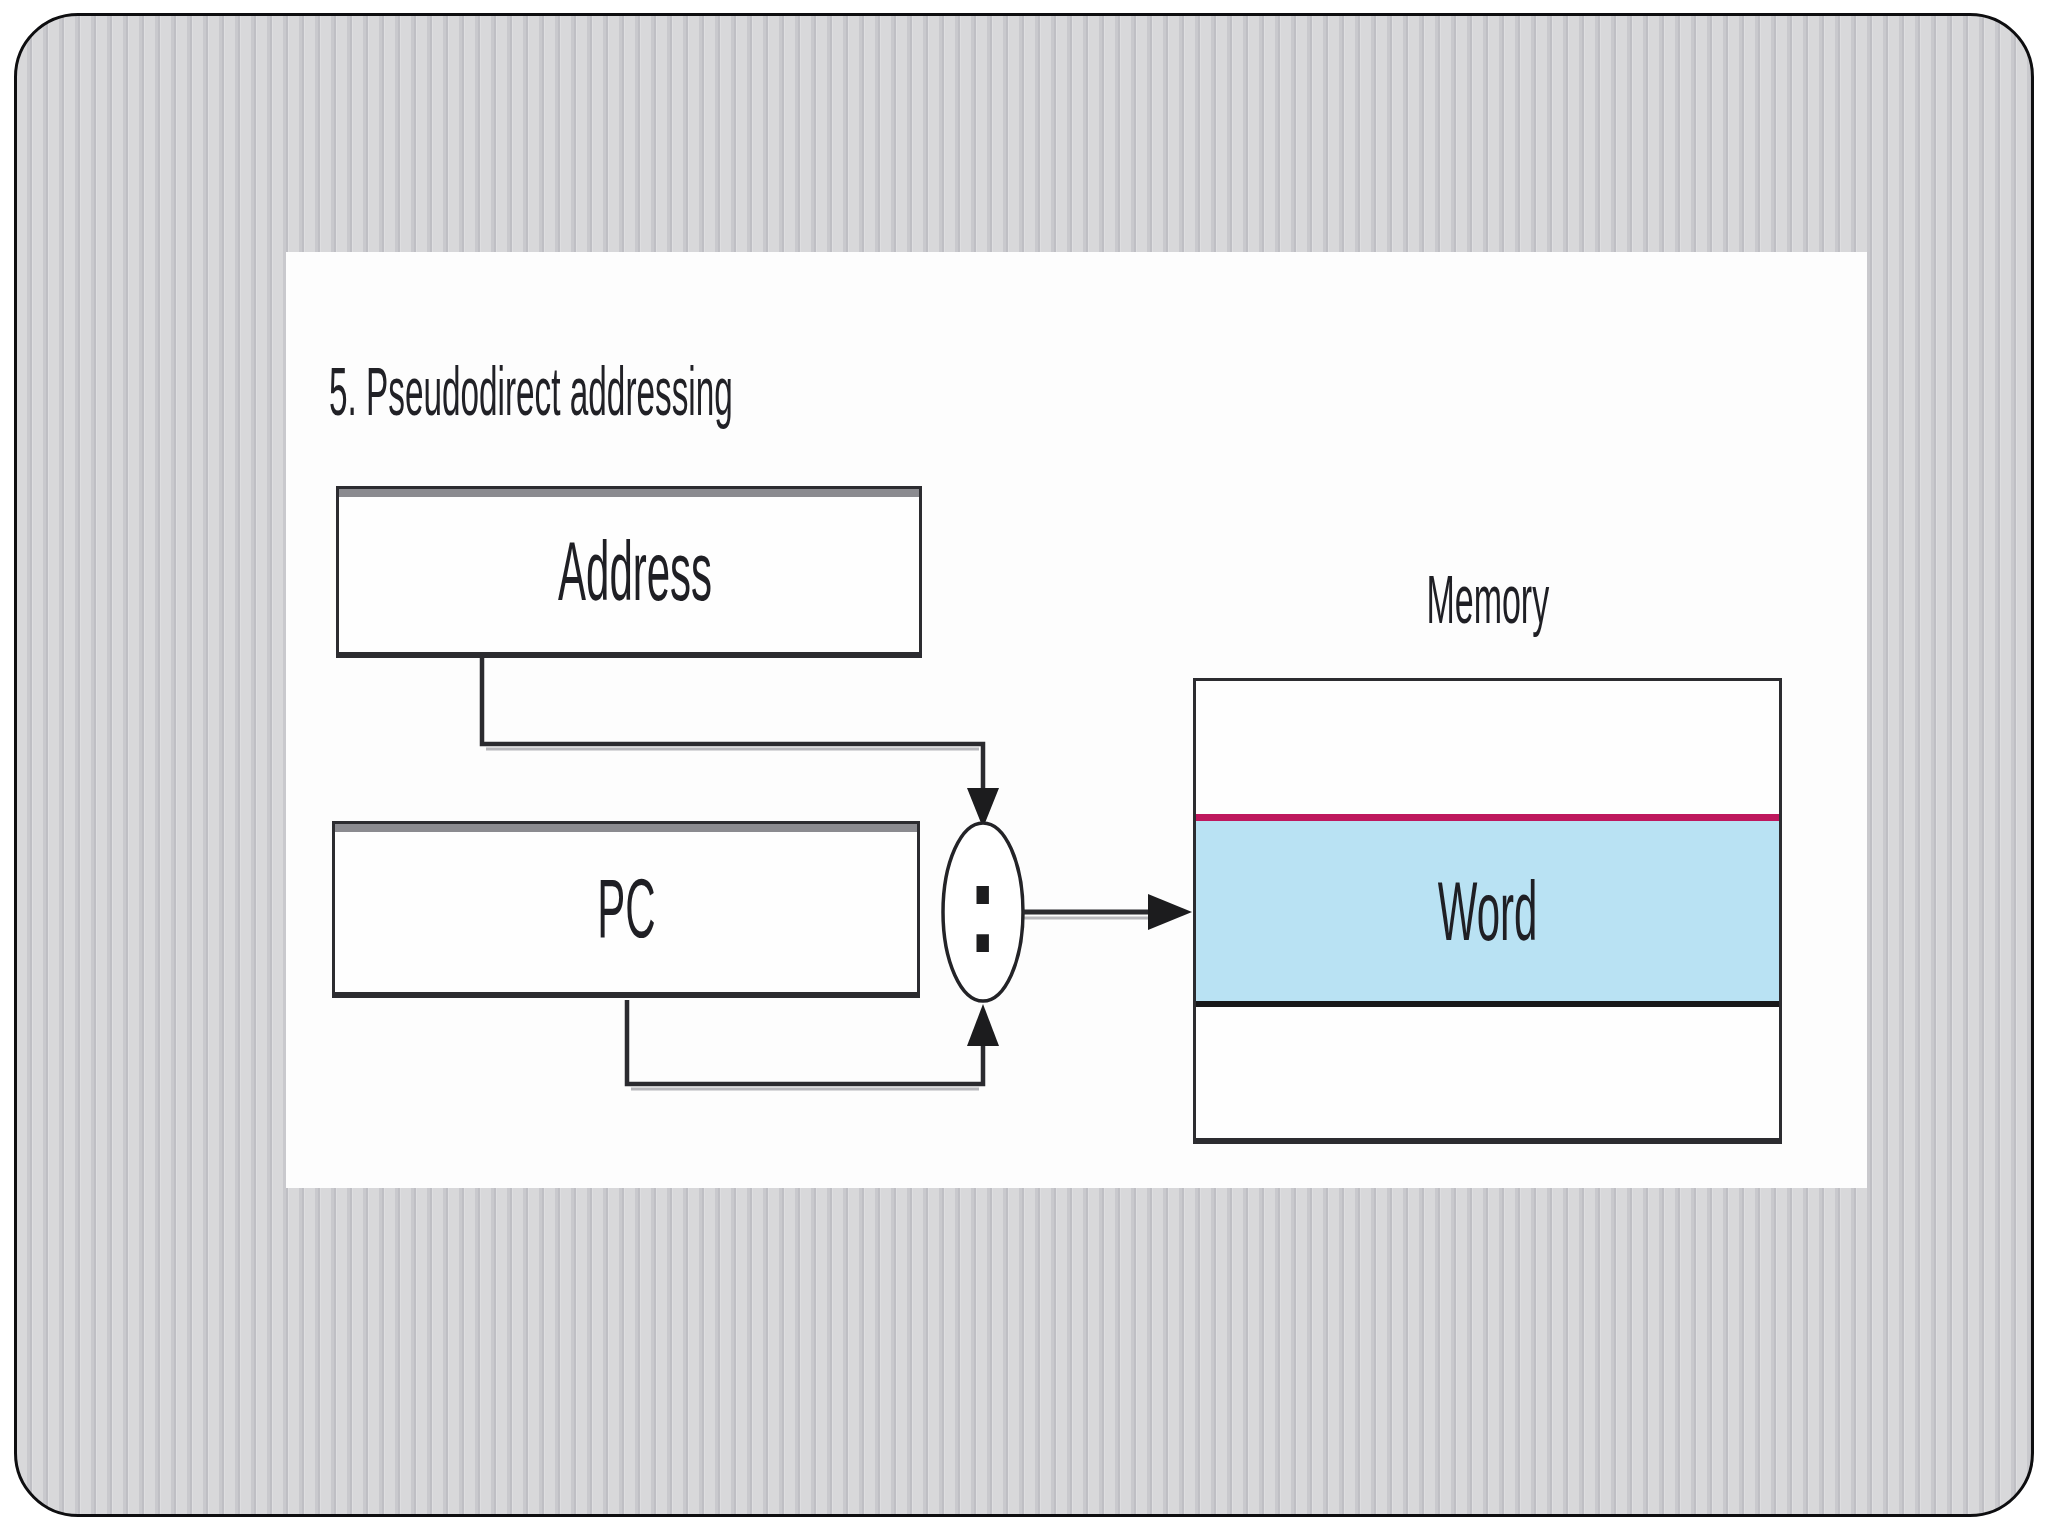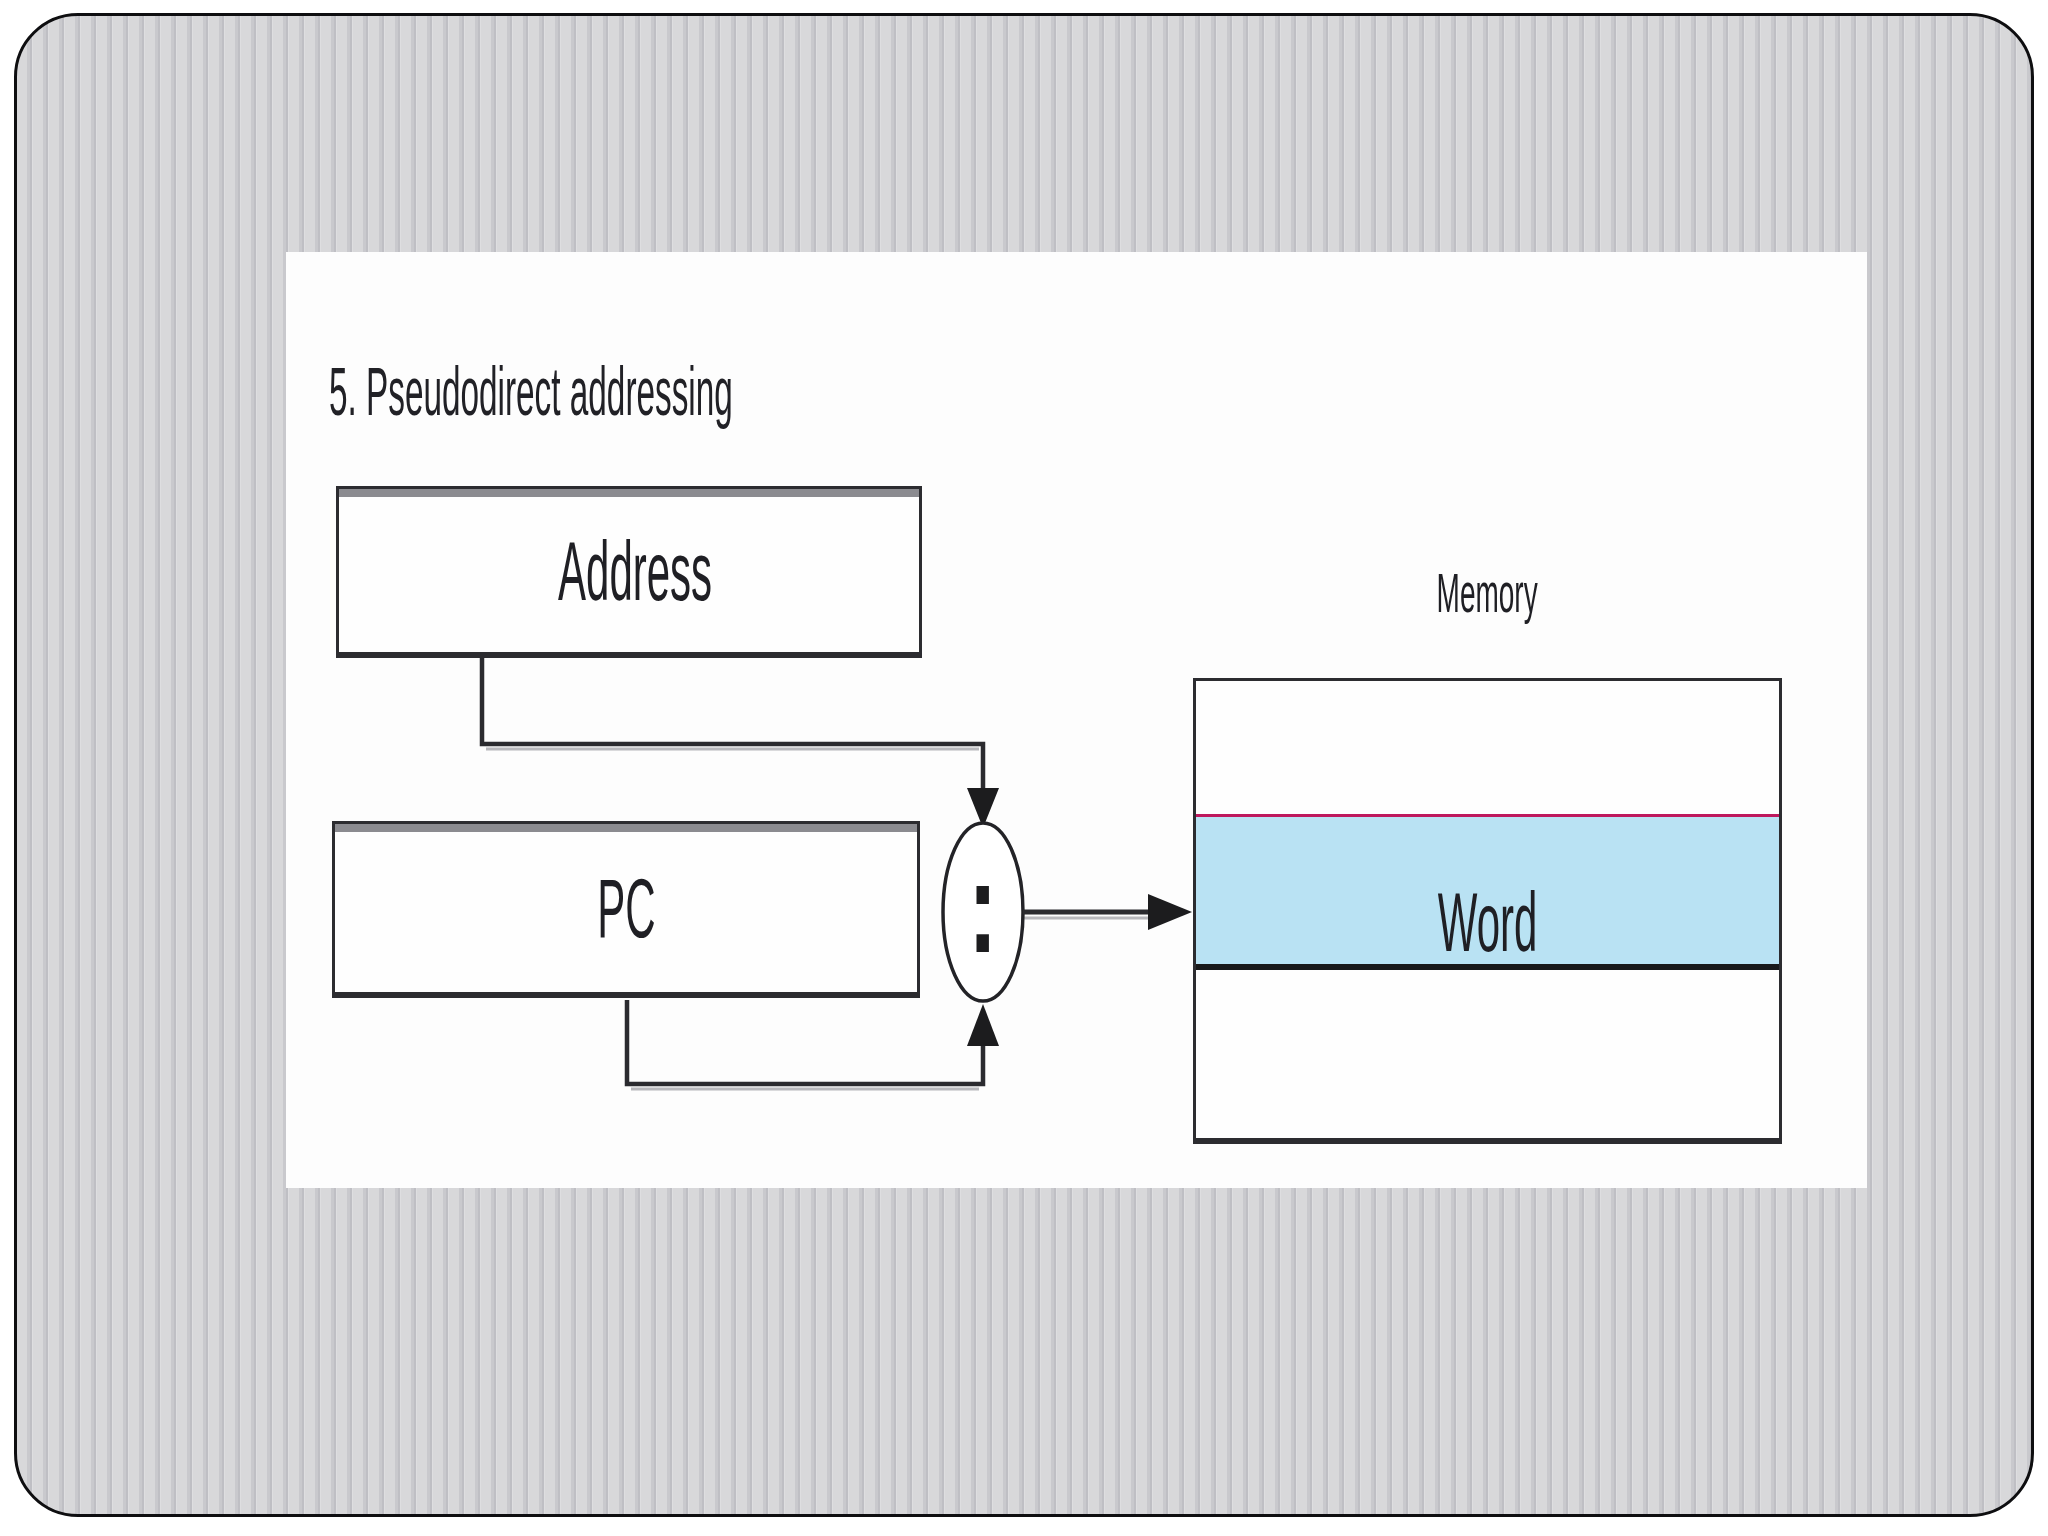--- a/index.html
+++ b/index.html
@@ -67,33 +67,33 @@
   }
   .addr-cell { flex: 1; display: flex; align-items: center; justify-content: center; padding-left: 12px; }
   .pc-box {
     left: 332px; top: 821px; width: 588px; height: 177px;
     display: flex; align-items: center; justify-content: center;
   }
   .memory-label {
     position: absolute;
     left: 1193px; top: 560px; width: 589px;
     text-align: center;
-    font-size: 56px;
+    font-size: 68px;
   }
   .memory-box {
     left: 1193px; top: 678px; width: 589px; height: 466px;
     display: flex; flex-direction: column;
   }
   .mem-row-top { height: 133px; background: #fefefe; }
   .mem-row-word {
-    height: 156px;
+    height: 193px;
     background: #b9e2f3;
-    border-top: 3px solid #be185d;
+    border-top: 7px solid #be185d;
     border-bottom: 6px solid #18181a;
-    display: flex; align-items: flex-end; justify-content: center;
+    display: flex; align-items: center; justify-content: center;
   }
   .mem-row-bottom { flex: 1; background: #fefefe; }
   
   .concat-colon-wrap {
     position: absolute;
     left: 943px; top: 823px; width: 80px; height: 178px;
     display: flex; align-items: center; justify-content: center;
   }
   .concat-colon {
     font-size: 130px;

